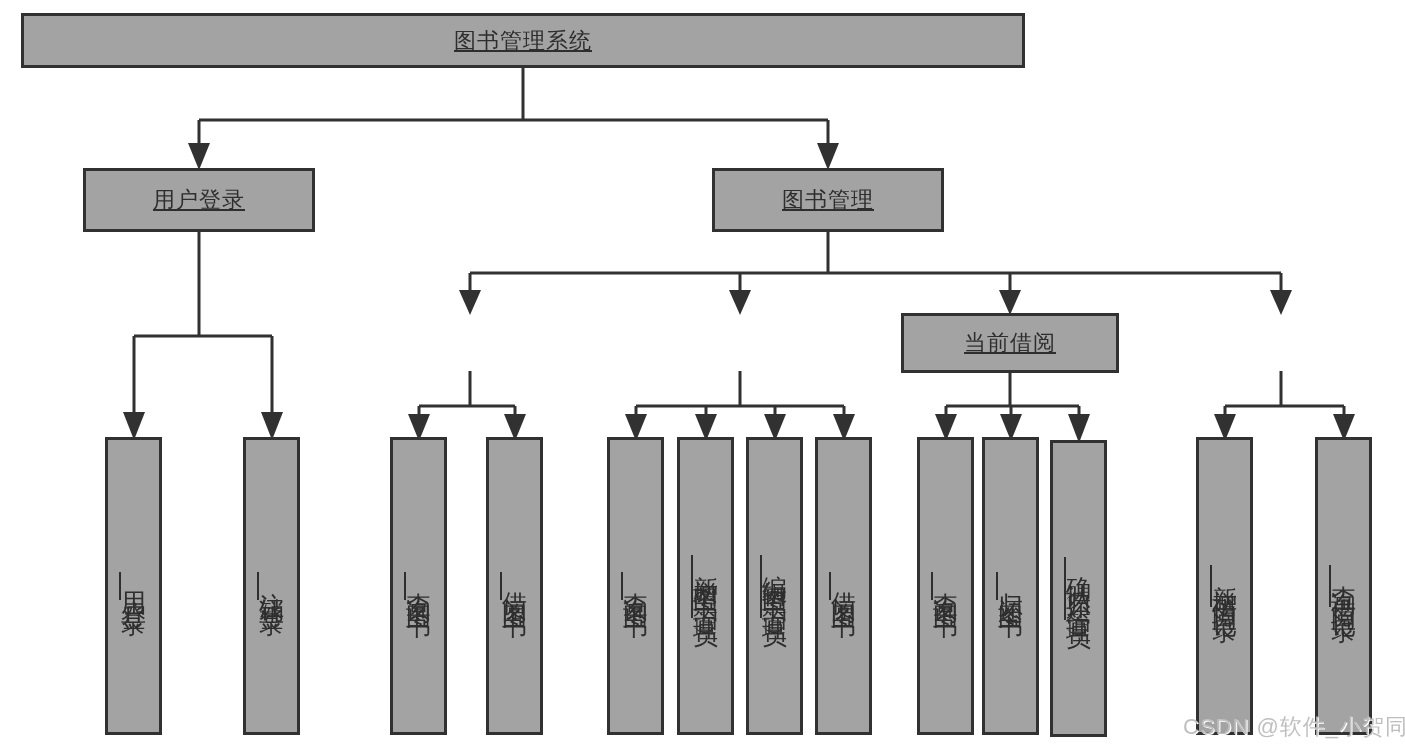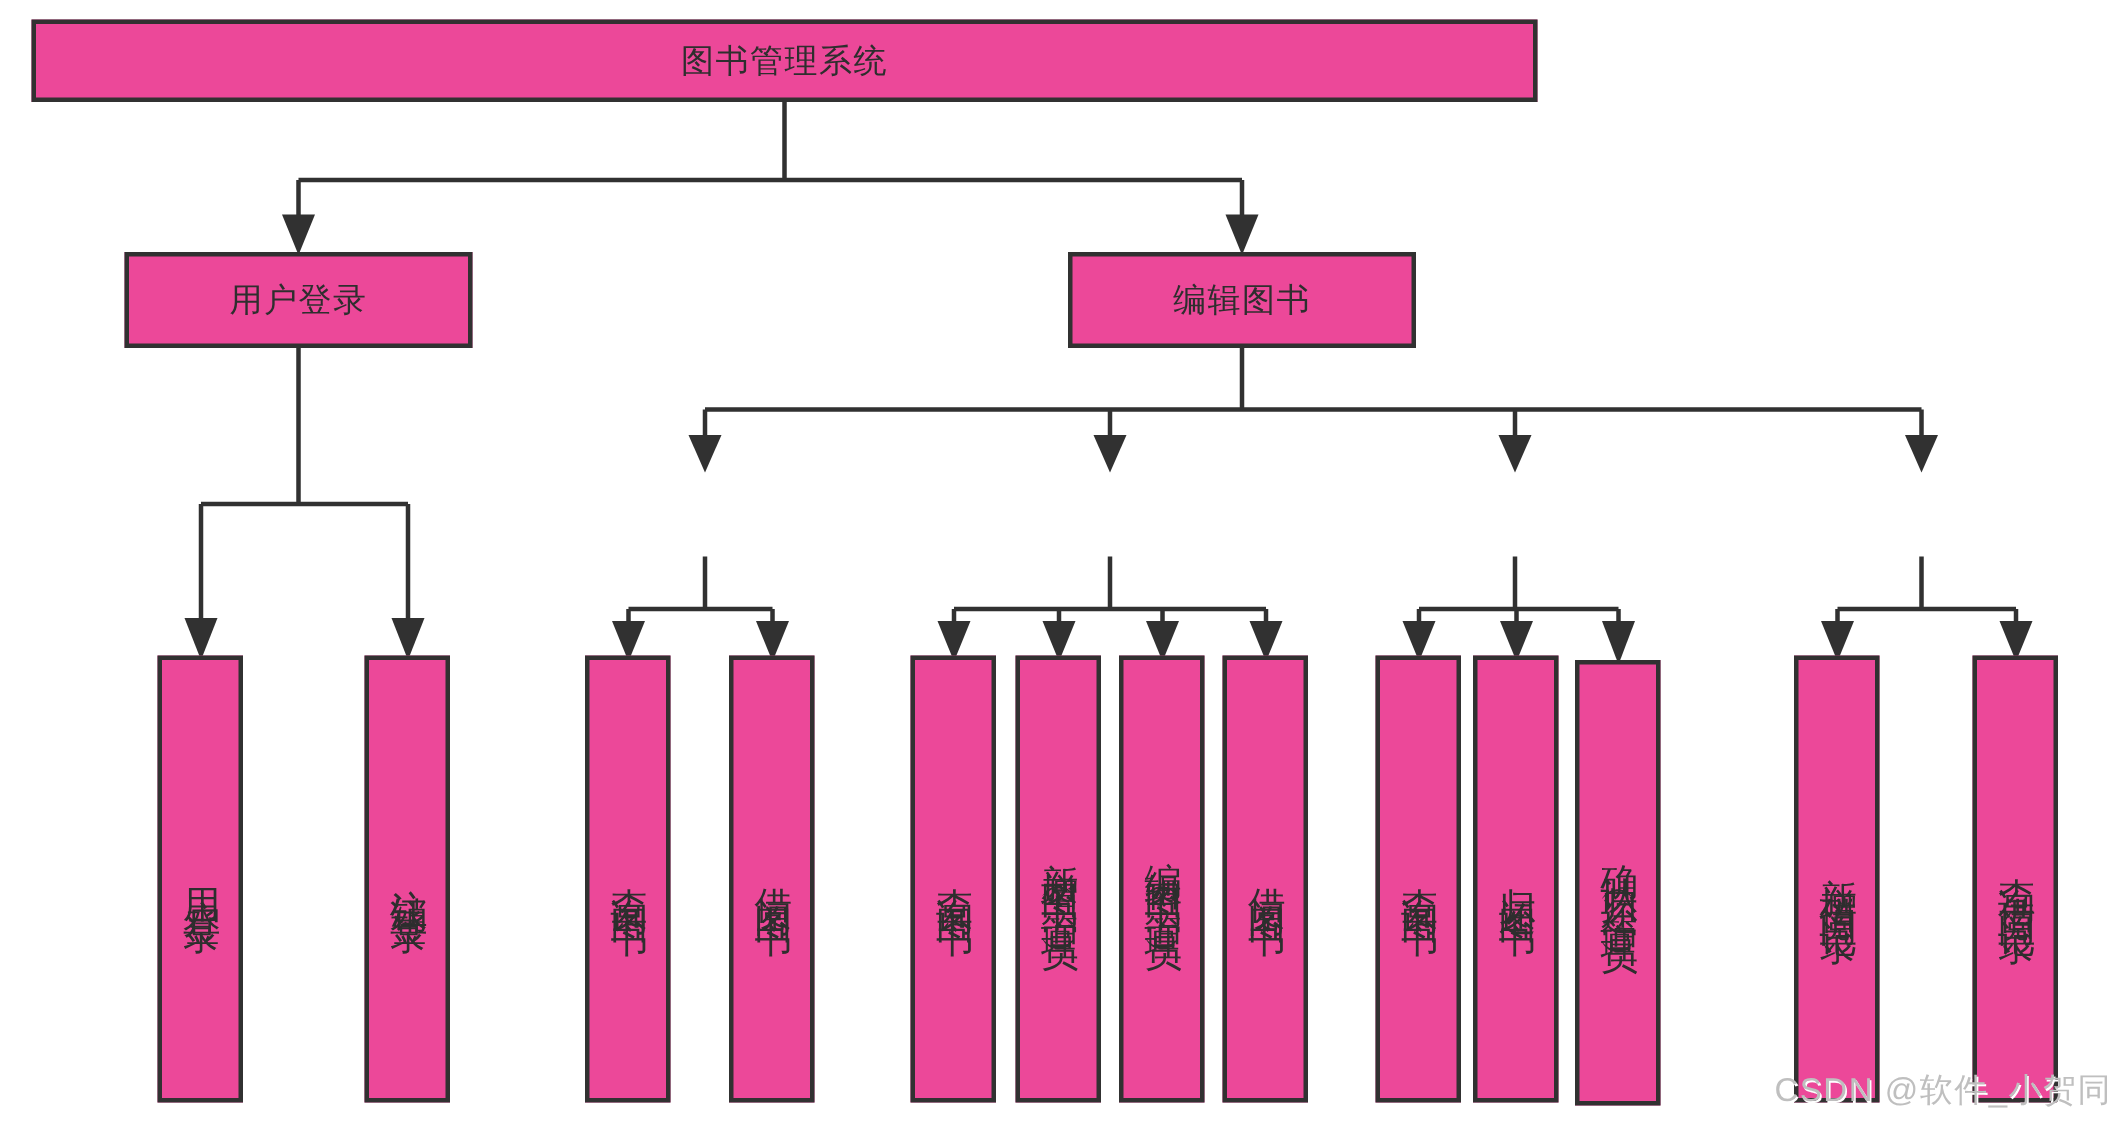--- a/index.html
+++ b/index.html
@@ -1,21 +1,21 @@
 <!DOCTYPE html>
 <html><head>
 <meta charset="utf-8">
 <style>
   html,body{margin:0;padding:0;background:#ffffff;}
   body{width:1405px;height:747px;position:relative;overflow:hidden;
        font-family:"Liberation Sans","DejaVu Sans",sans-serif;}
   .canvas{position:absolute;left:0;top:0;width:1405px;height:747px;background:#fff;}
   .wires{position:absolute;left:0;top:0;}
-  .node{position:absolute;box-sizing:border-box;border:3px solid #313131;background:#ec4899;
-        display:flex;align-items:center;justify-content:center;color:#2e2e2e;}
+  .node{position:absolute;box-sizing:border-box;border:3px solid #313131;background:#a3a3a3;
+        display:flex;align-items:center;justify-content:center;color:#2e2e2e;text-decoration:underline;}
   .node .label{white-space:nowrap;}
   .h .label{font-size:22px;letter-spacing:1px;}
   .v .label{writing-mode:vertical-rl;text-orientation:mixed;font-size:25px;
             letter-spacing:7px;line-height:1;white-space:normal;}
   .watermark{position:absolute;color:#bfbfbf;font-size:22px;letter-spacing:1px;
              text-shadow:1px 1px 0 #ffffff;z-index:5;white-space:nowrap;}
 </style>
 </head>
 <body>
 
@@ -69,23 +69,26 @@
   </svg>
 
   <div class="node h" style="left:21px;top:13px;width:1004px;height:55px">
     <span class="label">图书管理系统</span>
   </div>
 
   <div class="node h" style="left:83px;top:168px;width:232px;height:64px">
     <span class="label">用户登录</span>
   </div>
   <div class="node h" style="left:712px;top:168px;width:232px;height:64px">
-    <span class="label">编辑图书</span>
+    <span class="label">图书管理</span>
   </div>
 
+  <div class="node h" style="left:901px;top:313px;width:218px;height:60px">
+    <span class="label">当前借阅</span>
+  </div>
 
   <div class="node v" style="left:105px;top:437px;width:57px;height:298px">
     <span class="label">用户登录</span>
   </div>
   <div class="node v" style="left:243px;top:437px;width:57px;height:298px">
     <span class="label">注销登录</span>
   </div>
 
   <div class="node v" style="left:390px;top:437px;width:57px;height:298px">
     <span class="label">查询图书</span>

